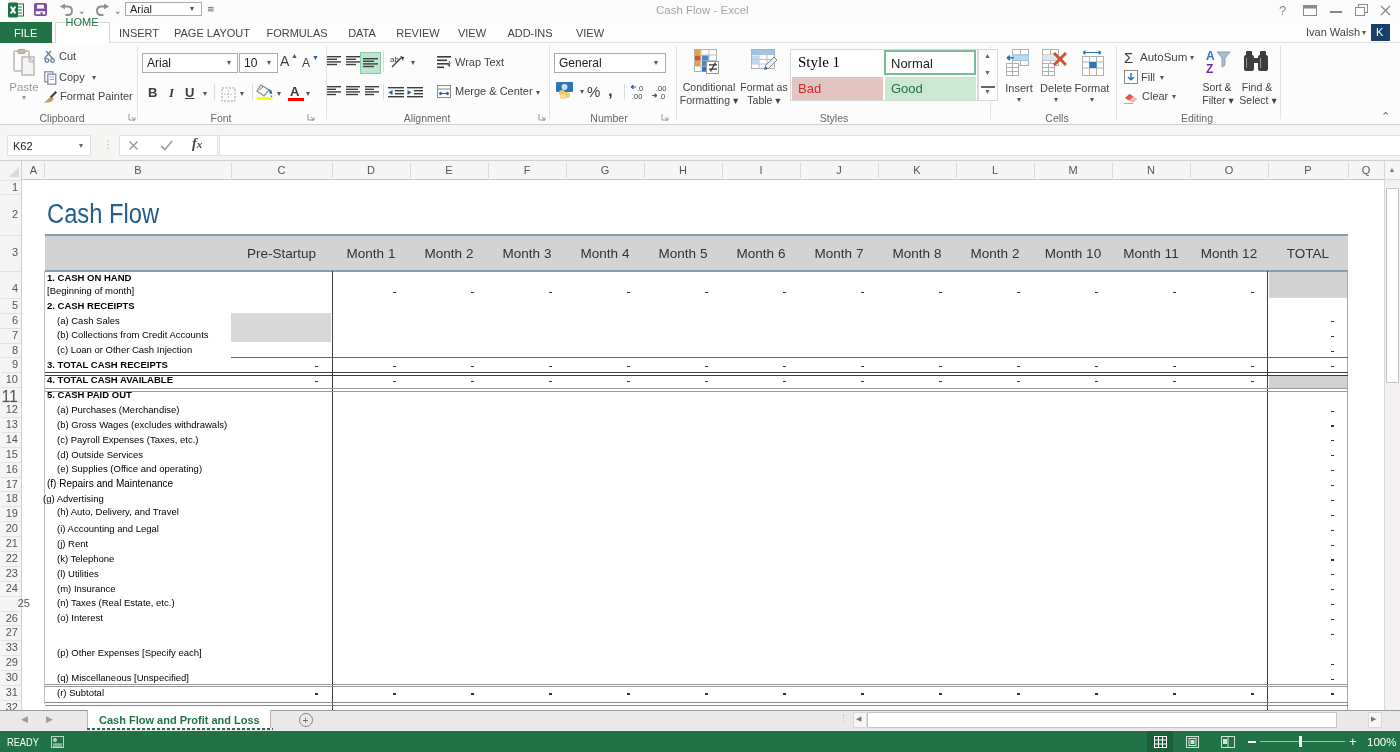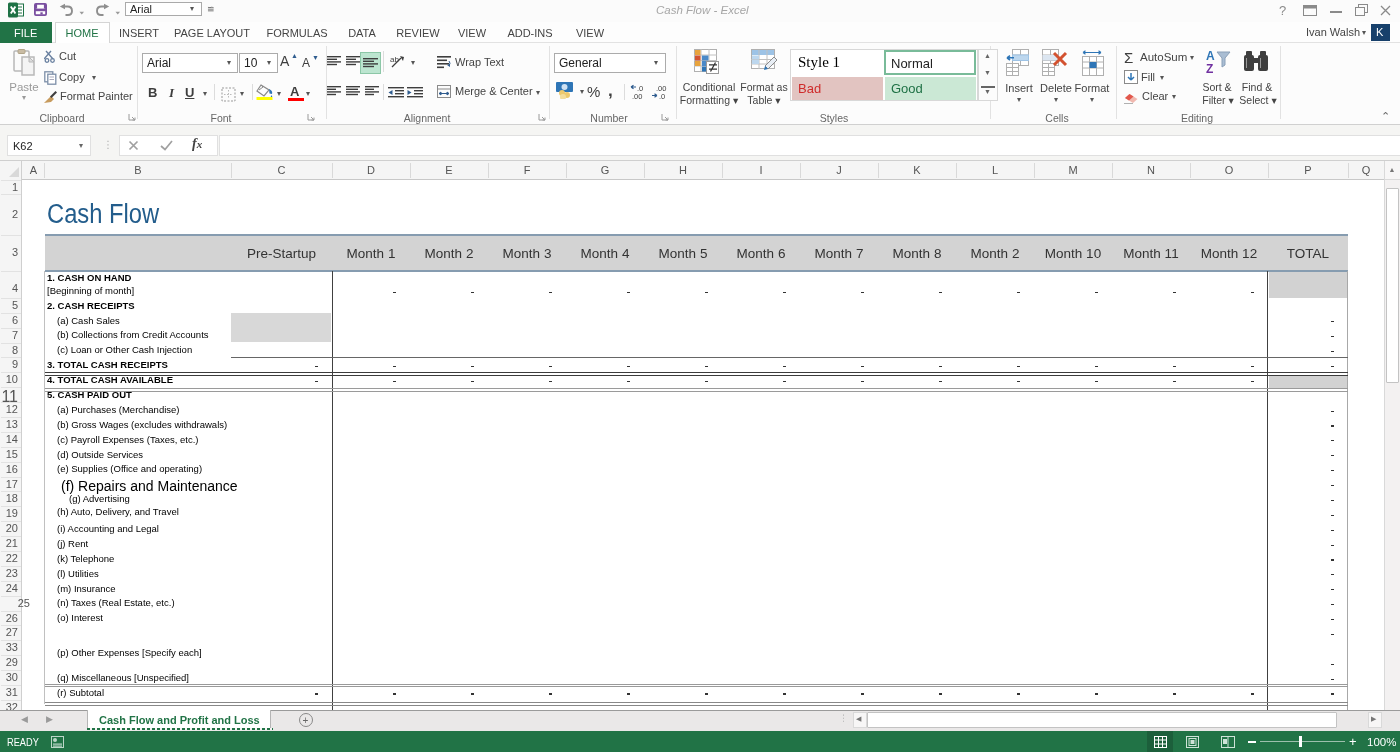--- a/index.html
+++ b/index.html
@@ -30,40 +30,40 @@
   </svg>
 <svg class="a" style="left:95px;top:3px;" width="26" height="14" viewBox="0 0 26 14">
 <path d="M9.5 3.5 H6.5 Q2 3.5 2 8 Q2 12 6 12 H8.5" fill="none" stroke="#8e8e8e" stroke-width="1.9"></path>
 <path d="M9 0.8 L9 6.3 L14.2 3.5 Z" fill="#8e8e8e"></path>
 <path d="M20.5 8.8 h4.5 l-2.25 2.8 z" fill="#9a9a9a"></path>
   </svg>
 <div class="a" style="left:125px;top:2px;width:77px;height:14px;background:#fff;border:1px solid #aaa;"></div>
 <div class="tx" style="left:130px;top:3px;font-size:11px;color:#222;">Arial</div>
 <div class="tx" style="left:190px;top:4px;font-size:8px;color:#555;">▾</div>
 <div class="tx" style="left:207px;top:4px;font-size:9px;color:#555;">≌</div>
-<div class="tx" style="left:656px;top:4px;font-size:11.5px;color:#a6a6a6;font-style:italic;">Cash Flow - Excel</div>
+<div class="tx" style="left:656px;top:4px;font-size:11.5px;color:#a6a6a6;">Cash Flow - Excel</div>
 <div class="tx" style="left:1279px;top:3px;font-size:13px;color:#8a8a8a;">?</div>
 <svg class="a" style="left:1303px;top:5px;" width="14" height="11" viewBox="0 0 14 11">
 <rect x="0.5" y="0.5" width="13" height="10" fill="none" stroke="#8a8a8a"></rect>
     <rect x="0.5" y="0.5" width="13" height="3" fill="#8a8a8a"></rect>
 <path d="M7 8 L7 4 M5.5 5.5 L7 4 L8.5 5.5" stroke="#fff" fill="none"></path>
   </svg>
 <div class="a" style="left:1330px;top:11px;width:12px;height:1.5px;background:#8a8a8a;"></div>
 <svg class="a" style="left:1355px;top:4px;" width="13" height="12" viewBox="0 0 13 12">
 <rect x="3.5" y="0.5" width="9" height="8" fill="none" stroke="#8a8a8a"></rect>
     <rect x="0.5" y="3.5" width="9" height="8" fill="#fbfbfb" stroke="#8a8a8a"></rect>
   </svg>
 <svg class="a" style="left:1380px;top:5px;" width="11" height="11" viewBox="0 0 11 11">
 <path d="M1 1 L10 10 M10 1 L1 10" stroke="#8a8a8a" stroke-width="1.3"></path>
   </svg>
 <div class="a" style="left:0;top:22px;width:1400px;height:21px;background:#fdfdfd;border-bottom:1px solid #e2e2e2;"></div>
 <div class="a" style="left:0;top:22px;width:52px;height:21px;background:#217346;"></div>
 <div class="tx" style="left:14px;top:27px;font-size:11px;color:#fff;">FILE</div>
 <div class="a" style="left:55px;top:22px;width:55px;height:21px;background:#fff;border:1px solid #d5d5d5;border-bottom:none;"></div>
-<div class="tx" style="left:82px;top:27px;transform:translateX(-50%);font-size:11px;color:#217346;">HOME</div>
+<div class="tx" style="left:82px;top:16px;transform:translateX(-50%);font-size:11px;color:#217346;">HOME</div>
 <div class="tx" style="left:139px;top:27px;transform:translateX(-50%);font-size:11px;color:#444;">INSERT</div>
 <div class="tx" style="left:212px;top:27px;transform:translateX(-50%);font-size:11px;color:#444;">PAGE LAYOUT</div>
 <div class="tx" style="left:297px;top:27px;transform:translateX(-50%);font-size:11px;color:#444;">FORMULAS</div>
 <div class="tx" style="left:362px;top:27px;transform:translateX(-50%);font-size:11px;color:#444;">DATA</div>
 <div class="tx" style="left:418px;top:27px;transform:translateX(-50%);font-size:11px;color:#444;">REVIEW</div>
 <div class="tx" style="left:472px;top:27px;transform:translateX(-50%);font-size:11px;color:#444;">VIEW</div>
 <div class="tx" style="left:530px;top:27px;transform:translateX(-50%);font-size:11px;color:#444;">ADD-INS</div>
 <div class="tx" style="left:590px;top:27px;transform:translateX(-50%);font-size:11px;color:#444;">VIEW</div>
 <div class="tx" style="left:1306px;top:26px;font-size:11px;color:#444;">Ivan Walsh</div>
 <div class="tx" style="left:1362px;top:28px;font-size:8px;color:#555;">▾</div>
@@ -546,22 +546,22 @@
 <div class="tx" style="left:57px;top:329.4px;font-size:9.5px;color:#000;font-weight:normal;">(b) Collections from Credit Accounts</div>
 <div class="tx" style="left:57px;top:344.3px;font-size:9.5px;color:#000;font-weight:normal;">(c) Loan or Other Cash Injection</div>
 <div class="tx" style="left:47px;top:359.2px;font-size:9.5px;color:#000;font-weight:bold;">3. TOTAL CASH RECEIPTS</div>
 <div class="tx" style="left:47px;top:374.1px;font-size:9.5px;color:#000;font-weight:bold;">4. TOTAL CASH AVAILABLE</div>
 <div class="tx" style="left:47px;top:388.9px;font-size:9.5px;color:#000;font-weight:bold;">5. CASH PAID OUT</div>
 <div class="tx" style="left:57px;top:403.8px;font-size:9.5px;color:#000;font-weight:normal;">(a) Purchases (Merchandise)</div>
 <div class="tx" style="left:57px;top:418.7px;font-size:9.5px;color:#000;font-weight:normal;">(b) Gross Wages (excludes withdrawals)</div>
 <div class="tx" style="left:57px;top:433.6px;font-size:9.5px;color:#000;font-weight:normal;">(c) Payroll Expenses (Taxes, etc.)</div>
 <div class="tx" style="left:57px;top:448.5px;font-size:9.5px;color:#000;font-weight:normal;">(d) Outside Services</div>
 <div class="tx" style="left:57px;top:463.4px;font-size:9.5px;color:#000;font-weight:normal;">(e) Supplies (Office and operating)</div>
-<div class="tx" style="left:61px;top:478.3px;font-size:14px;color:#000;font-weight:normal;">(f) Repairs and Maintenance</div>
-<div class="tx" style="left:69px;top:493.2px;font-size:9.5px;color:#000;font-weight:normal;">(g) Advertising</div>
+<div class="tx" style="left:47px;top:478.3px;font-size:10px;color:#000;font-weight:normal;">(f) Repairs and Maintenance</div>
+<div class="tx" style="left:43px;top:493.2px;font-size:9.5px;color:#000;font-weight:normal;">(g) Advertising</div>
 <div class="tx" style="left:57px;top:506px;font-size:9.5px;color:#000;font-weight:normal;">(h) Auto, Delivery, and Travel</div>
 <div class="tx" style="left:57px;top:523.0px;font-size:9.5px;color:#000;font-weight:normal;">(i) Accounting and Legal</div>
 <div class="tx" style="left:57px;top:537.8px;font-size:9.5px;color:#000;font-weight:normal;">(j) Rent</div>
 <div class="tx" style="left:57px;top:552.7px;font-size:9.5px;color:#000;font-weight:normal;">(k) Telephone</div>
 <div class="tx" style="left:57px;top:567.6px;font-size:9.5px;color:#000;font-weight:normal;">(l) Utilities</div>
 <div class="tx" style="left:57px;top:582.5px;font-size:9.5px;color:#000;font-weight:normal;">(m) Insurance</div>
 <div class="tx" style="left:57px;top:597.4px;font-size:9.5px;color:#000;font-weight:normal;">(n) Taxes (Real Estate, etc.)</div>
 <div class="tx" style="left:57px;top:612.3px;font-size:9.5px;color:#000;font-weight:normal;">(o) Interest</div>
 <div class="tx" style="left:57px;top:627.2px;font-size:9.5px;color:#000;font-weight:normal;margin-top:20px;">(p) Other Expenses [Specify each]</div>
 <div class="tx" style="left:57px;top:671.8px;font-size:9.5px;color:#000;font-weight:normal;">(q) Miscellaneous [Unspecified]</div>

